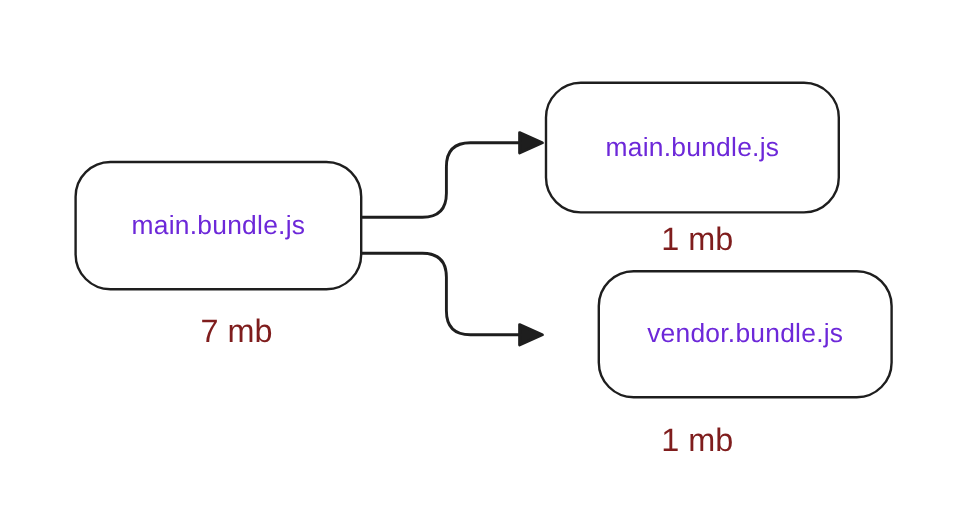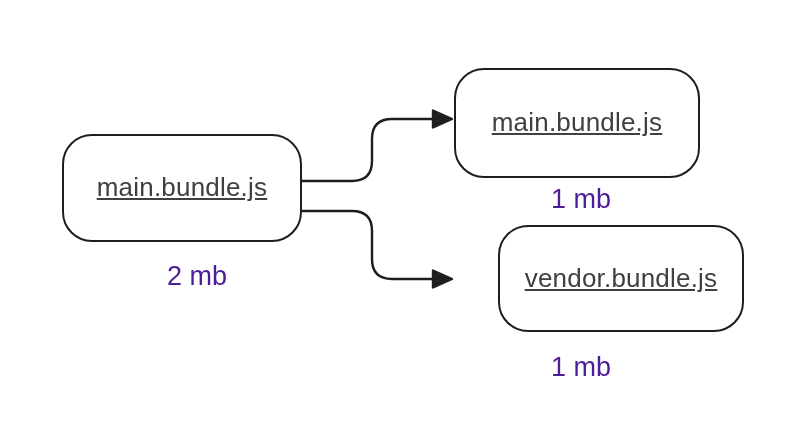--- a/index.html
+++ b/index.html
@@ -27,33 +27,32 @@
     position: absolute;
     box-sizing: border-box;
     border: 2px solid #1e1e1e;
     border-radius: 30px;
     background: #ffffff;
     display: flex;
     align-items: center;
     justify-content: center;
   }
   .node-label {
-    font-size: 26px;
+    font-size: 22px;
     line-height: 1.2;
     letter-spacing: 0.2px;
-    color: #404040;
+    color: #6d28d9;
     white-space: nowrap;
-    text-decoration: underline;
   }
   .size-label {
     position: absolute;
     transform: translateX(-50%);
     font-size: 27px;
     line-height: 1.25;
-    color: #4c1d95;
+    color: #7f1d1d;
     white-space: nowrap;
   }
   #node-source      { left: 62px;  top: 134px; width: 240px; height: 108px; }
   #node-out-main    { left: 454px; top: 68px;  width: 246px; height: 110px; }
   #node-out-vendor  { left: 454px; top: 225px; width: 246px; height: 107px; margin-left: 44px; }
   #size-source      { left: 197px; top: 260px; }
   #size-out-main    { left: 581px; top: 183px; }
   #size-out-vendor  { left: 581px; top: 351px; }
 </style>
 </head>
@@ -68,21 +67,21 @@
     </g>
     <g stroke="#1e1e1e" fill="none" stroke-width="2.4" stroke-linecap="round">
       <path d="M 302 211 L 352 211 Q 372 211 372 231 L 372 259 Q 372 279 392 279 L 433 279"></path>
       <polygon points="433,270.5 452,279 433,287.5" fill="#1e1e1e" stroke="#1e1e1e" stroke-linejoin="round"></polygon>
     </g>
   </svg>
 
   <div class="node" id="node-source">
     <span class="node-label">main.bundle.js</span>
   </div>
-  <div class="size-label" id="size-source">2 mb</div>
+  <div class="size-label" id="size-source">7 mb</div>
 
   <div class="node" id="node-out-main">
     <span class="node-label">main.bundle.js</span>
   </div>
   <div class="size-label" id="size-out-main">1 mb</div>
 
   <div class="node" id="node-out-vendor">
     <span class="node-label">vendor.bundle.js</span>
   </div>
   <div class="size-label" id="size-out-vendor">1 mb</div>

